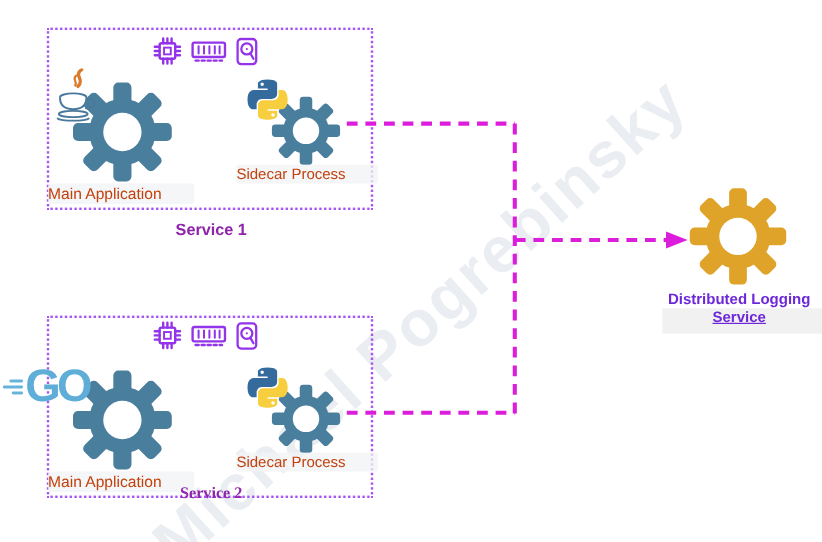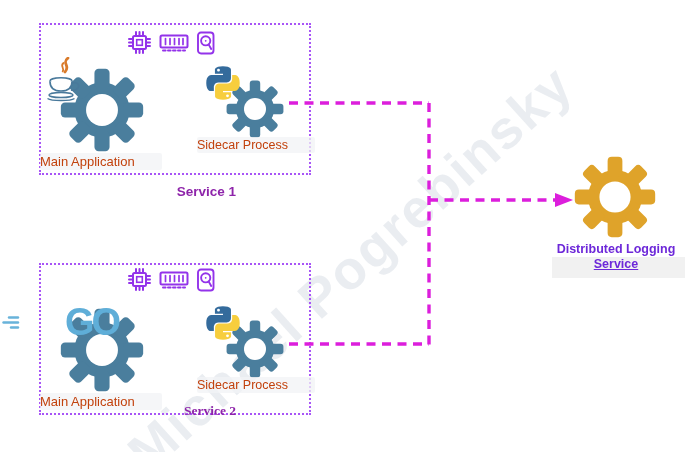--- a/index.html
+++ b/index.html
@@ -21,33 +21,33 @@
     position:absolute;z-index:3;display:flex;align-items:center;gap:7px;
     color:#9333ea;
   }
   .gear{position:absolute;z-index:3;}
   .complabel{
     position:absolute;z-index:3;text-align:left;
     font-size:13px;font-weight:normal;color:#c2410c;
     background:rgba(241,243,246,0.75);border-radius:2px;padding:1px 0;
   }
   .svclabel{
-    position:absolute;z-index:3;text-align:right;
+    position:absolute;z-index:3;text-align:center;
     font-size:13.5px;font-weight:bold;color:#8e24aa;
   }
   .loglabel{
     position:absolute;z-index:3;text-align:center;
     font-size:12.5px;font-weight:bold;color:#6d28d9;line-height:15px;
   }
   .band{position:absolute;z-index:2;background:#f1f1f1;}
   .logo{position:absolute;z-index:4;}
   .go-wrap{display:flex;align-items:center;gap:1px;}
   .go-text{
     font-size:38px;font-weight:800;color:#5faed8;letter-spacing:-3px;
-    line-height:1;font-family:"Liberation Sans",sans-serif;margin-left:44px;
+    line-height:1;font-family:"Liberation Sans",sans-serif;
   }
   .connectors{position:absolute;left:0;top:0;z-index:2;}
   .dash{stroke:#dc1edc;stroke-width:3.4;fill:none;stroke-dasharray:9 6.5;}
 </style>
 </head>
 <body>
 
 <div id="canvas">
 
   <svg width="0" height="0" style="position:absolute" aria-hidden="true">

